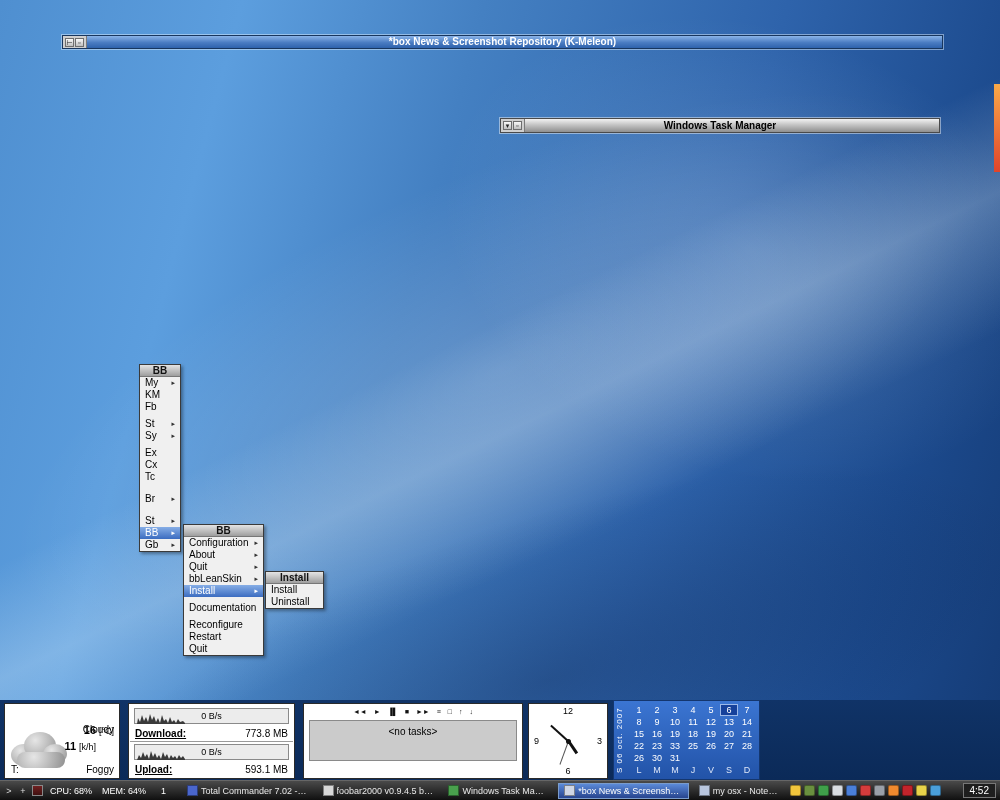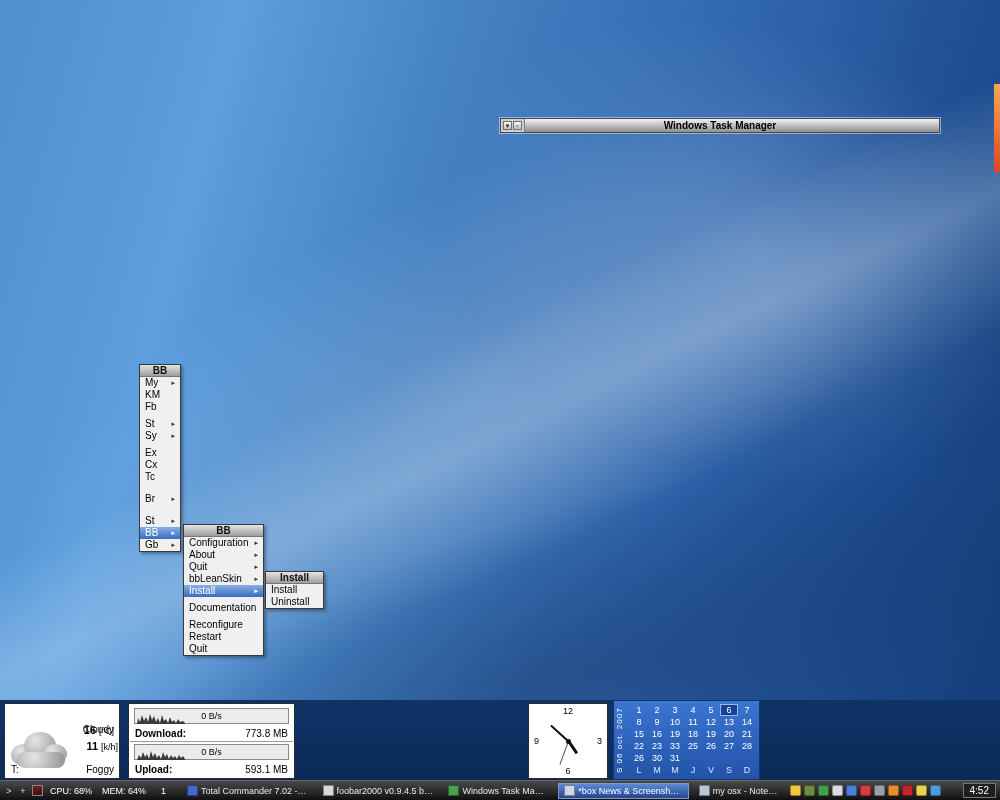--- a/index.html
+++ b/index.html
@@ -49,38 +49,38 @@
   #menu-bb { left:183px; top:524px; width:81px; }
   #menu-install { left:265px; top:571px; width:59px; }
 
   
   #dock { position:absolute; left:0; top:700px; width:1000px; height:80px; background:linear-gradient(#103367,#0b2a58); }
   .widget { position:absolute; background:#fff; border:1px solid #2a2a2a; font-size:10px; color:#000; }
 
   #weather { left:4px; top:703px; width:116px; height:76px; }
   .w-cond { position:absolute; right:5px; top:20px; }
   .w-temp { position:absolute; right:5px; top:20px; }
-  .w-wind { position:absolute; right:1px; top:36px;text-align:right; }
+  .w-wind { position:absolute; right:23px; top:36px;text-align:right; }
   .w-temp b, .w-wind b { font-size:11px; }
   .w-temp .unit, .w-wind .unit { font-size:9px; }
   .w-t { position:absolute; left:6px; bottom:3px; }
   .w-status { position:absolute; right:5px; bottom:3px; }
   .cloud { position:absolute; left:6px; top:24px; width:62px; height:42px; }
   .cloud i { position:absolute; border-radius:50%; background:radial-gradient(circle at 35% 30%, #e6e6e6, #8f8f8f); }
   .cloud .c1 { left:0; top:16px; width:26px; height:22px; }
   .cloud .c2 { left:13px; top:4px; width:32px; height:28px; }
   .cloud .c3 { left:32px; top:16px; width:24px; height:20px; }
   .cloud .c4 { left:6px; top:24px; width:48px; height:16px; border-radius:10px; }
 
   #transfer { left:128px; top:703px; width:167px; height:76px; }
   .rate-bar { position:absolute; left:5px; width:155px; height:16px; background:#ececec; border:1px solid #8a8a8a; }
   .rate-bar svg { position:absolute; left:2px; top:1px; }
   .rate-text { position:absolute; left:0; right:0; top:2px; text-align:center; font-size:9px; }
   .t-row { position:absolute; left:6px; right:6px; display:flex; justify-content:space-between; }
-  .t-row b { font-weight:bold; }
+  .t-row b { font-weight:bold;text-decoration:underline; }
   .t-sep { position:absolute; left:1px; right:1px; top:37px; border-top:1px solid #9a9a9a; }
 
   #player { left:303px; top:703px; width:220px; height:76px; }
   .transport { position:absolute; left:0; right:0; top:3px; display:flex; justify-content:center; gap:7px; }
   .tbtn { font-size:7px; line-height:10px; color:#111; cursor:default; }
   .panel { position:absolute; left:5px; top:16px; right:5px; bottom:17px; background:#cbcbcb; border:1px solid #8a8a8a; text-align:center; padding-top:5px; }
 
   #clockw { left:528px; top:703px; width:80px; height:76px; }
   .clock-num { position:absolute; font-size:9px; }
   .n12 { left:50%; top:2px; transform:translateX(-50%); }
@@ -125,20 +125,28 @@
 <div id="screen">
 
   <div class="wallpaper">
     <div class="swoosh sw1"></div>
     <div class="swoosh sw2"></div>
     <div class="band"></div>
     <div class="swoosh sw3"></div>
   </div>
   <div id="edge-strip"></div>
 
+  <div class="titlebar" id="top-window">
+    <div class="btns">
+      <span class="tb-btn">⊢</span>
+      <span class="tb-btn">▫</span>
+    </div>
+    <div class="title">*box News &amp; Screenshot Repository (K-Meleon)</div>
+    <div class="btns-spacer"></div>
+  </div>
 
   <div class="titlebar" id="taskmgr-window">
     <div class="btns">
       <span class="tb-btn">▾</span>
       <span class="tb-btn">▫</span>
     </div>
     <div class="title">Windows Task Manager</div>
     <div class="btns-spacer"></div>
   </div>
 
@@ -280,20 +288,36 @@
           <path d="M0,14 L2,9 L4,12 L6,6 L8,11 L10,8 L12,13 L14,5 L16,11 L18,7 L20,12 L22,9 L24,13 L26,6 L28,11 L30,8 L32,13 L34,9 L36,12 L38,10 L40,13 L42,9 L44,12 L46,10 L48,13 L48,14 Z" fill="#3a3a3a"></path>
         </svg>
       <span class="rate-text">0 B/s</span>
     </div>
     <div class="t-row" style="top:60px">
       <b>Upload:</b>
       <span>593.1 MB</span>
     </div>
   </div>
 
+  <div class="widget" id="player">
+    <div class="transport">
+        <span class="tbtn">◄◄</span>
+        <span class="tbtn">►</span>
+        <span class="tbtn">▐▌</span>
+        <span class="tbtn">■</span>
+        <span class="tbtn">►►</span>
+        <span class="tbtn">≡</span>
+        <span class="tbtn">□</span>
+        <span class="tbtn">↑</span>
+        <span class="tbtn">↓</span>
+      </div>
+    <div class="panel">
+      <span>&lt;no tasks&gt;</span>
+    </div>
+  </div>
 
   <div class="widget" id="clockw">
     <span class="clock-num n12">12</span>
     <span class="clock-num n3">3</span>
     <span class="clock-num n6">6</span>
     <span class="clock-num n9">9</span>
     <div class="hand hour" style="transform: rotate(146deg);"></div>
     <div class="hand minute" style="transform: rotate(312deg);"></div>
     <div class="hand second" style="transform: rotate(200deg);"></div>
     <div class="pivot"></div>

